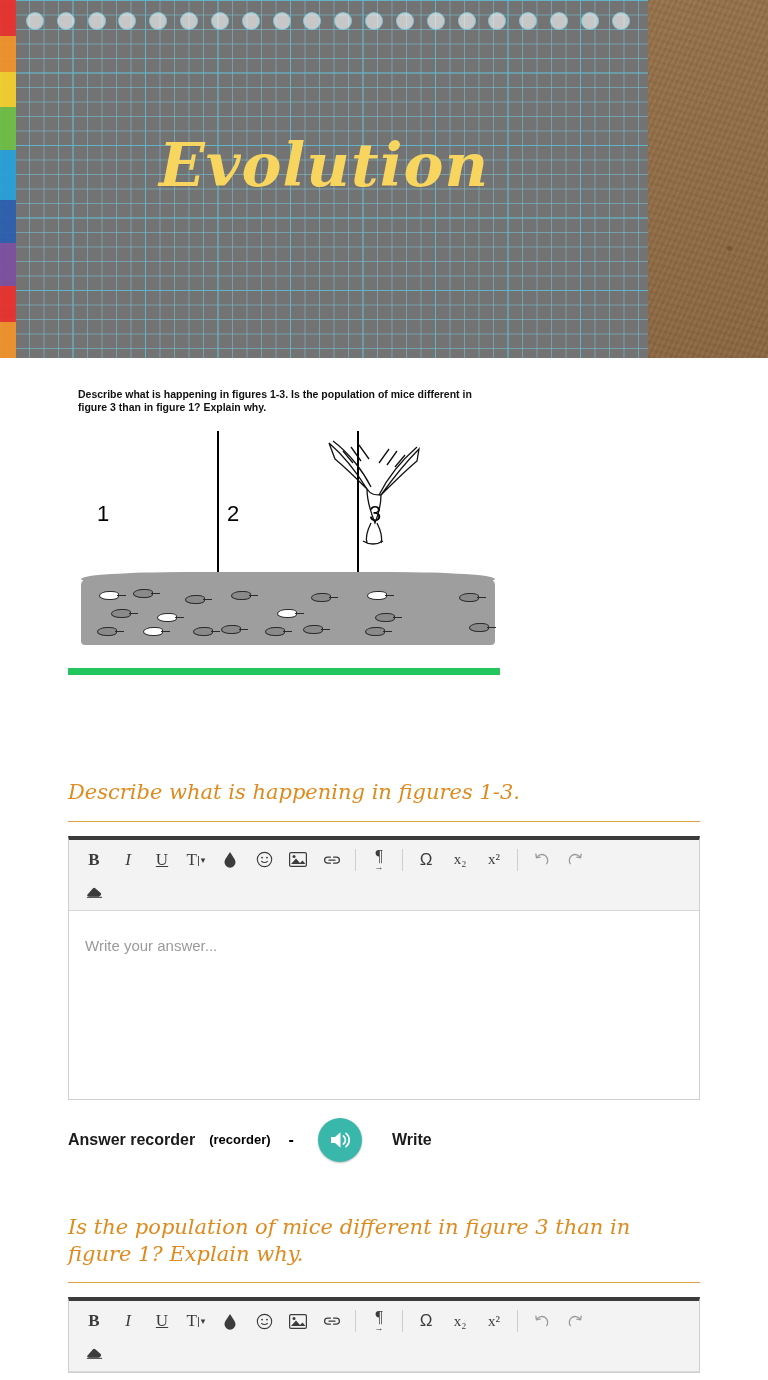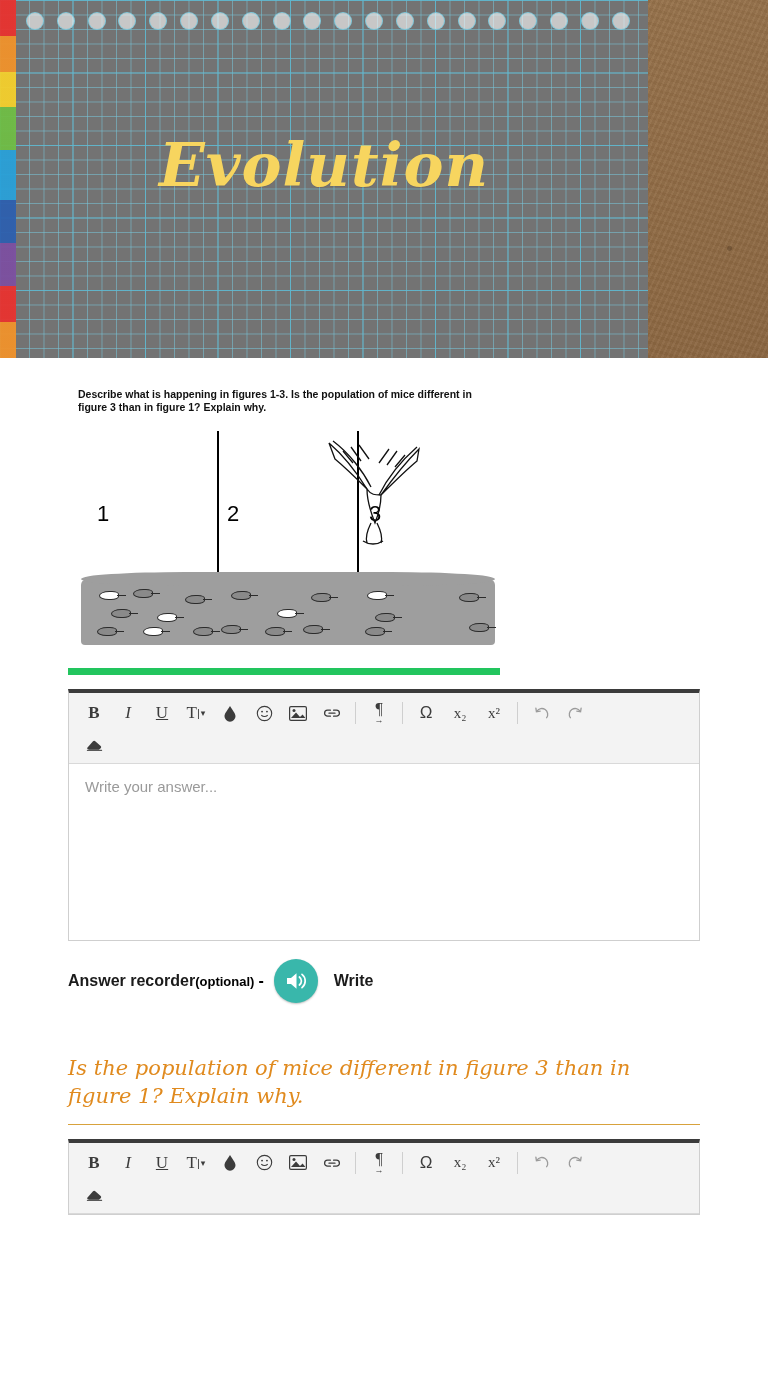--- a/index.html
+++ b/index.html
@@ -221,28 +221,29 @@
   .tb-btn.sub, .tb-btn.sup { font-family: "Liberation Serif", serif; font-size: 15px; }
   .tb-btn.omega { font-size: 17px; }
   .tb-row2 { width: 100%; display: flex; align-items: center; }
   .tb-caret { font-size: 9px; margin-left: 1px; }
   .answer-area {
     height: 176px;
     padding: 14px 16px;
     color: #9a9a9a;
     font-size: 15px;
     font-family: "Liberation Sans", sans-serif;
+    margin-top: 12px;
   }
 
   
   .recorder {
     margin-top: 18px;
     display: flex;
     align-items: center;
-    gap: 0;
+    gap: 14px;
   }
   .rec-label {
     font-family: "Liberation Sans", sans-serif;
     font-weight: bold;
     font-size: 16px;
     color: #1b1b1b;
   }
   .rec-optional { font-size: 13px; font-weight: bold; }
   .rec-dash { font-weight: bold; font-size: 16px; margin: 0 10px 0 4px; }
   .speaker {
@@ -341,20 +342,21 @@
           <span class="mouse d" style="left:222px; top:46px;"></span>
           <span class="mouse w" style="left:286px; top:12px;"></span>
           <span class="mouse d" style="left:378px; top:14px;"></span>
           <span class="mouse d" style="left:294px; top:34px;"></span>
           <span class="mouse d" style="left:284px; top:48px;"></span>
           <span class="mouse d" style="left:388px; top:44px;"></span>
         </div>
       </div>
     </div>
 
+    <div class="question q1">Describe what is happening in figures 1-3.</div>
 
     <div class="editor">
       <div class="toolbar">
         <div class="tb-btn bold">B</div>
         <div class="tb-btn italic">I</div>
         <div class="tb-btn under">U</div>
         <div class="tb-btn">
           <span style="font-family:'Liberation Serif',serif;font-size:17px;">T</span>
             <span style="font-size:11px;">|</span>
             <span class="tb-caret">▾</span>
@@ -415,21 +417,21 @@
                 <path d="M2 12.6 H18" stroke="#3c3c3c" stroke-width="1.1"></path>
               </svg>
           </div>
         </div>
       </div>
       <div class="answer-area">Write your answer...</div>
     </div>
 
     <div class="recorder">
       <span class="rec-label">Answer recorder</span>
-      <span class="rec-optional">(optional)</span>
+      <span class="rec-optional">(recorder)</span>
       <span class="rec-dash">-</span>
       <span class="speaker">
         <svg width="24" height="22" viewBox="0 0 24 22">
           <path d="M3 8 H7 L12.5 3.2 V18.8 L7 14 H3 Z" fill="#ffffff"></path>
           <path d="M15.4 7 A5 5 0 0 1 15.4 15" fill="none" stroke="#ffffff" stroke-width="1.7" stroke-linecap="round"></path>
           <path d="M18 4.4 A8.4 8.4 0 0 1 18 17.6" fill="none" stroke="#ffffff" stroke-width="1.7" stroke-linecap="round"></path>
         </svg>
       </span>
       <span class="rec-voice">Write</span>
     </div>

